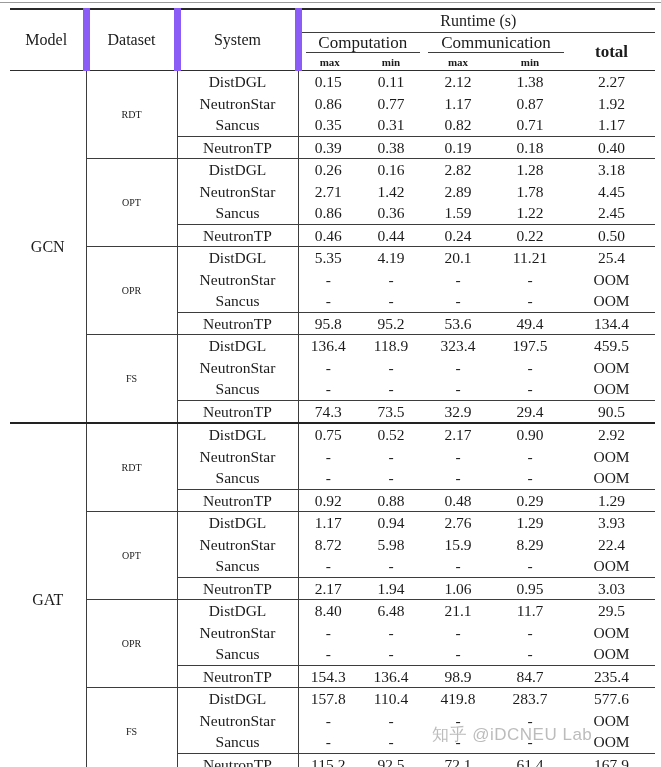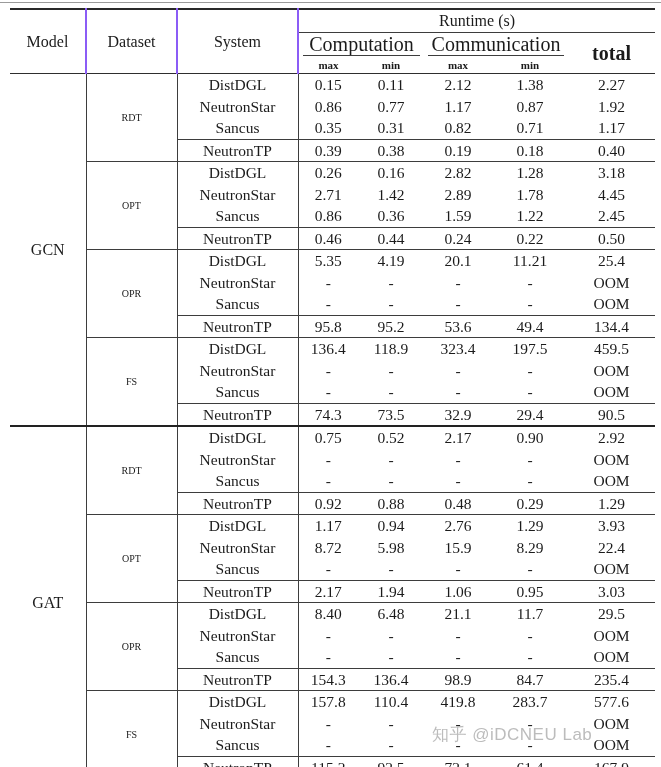--- a/index.html
+++ b/index.html
@@ -11,23 +11,23 @@
 
   table.runtime-table {
     position:absolute; left:10px; top:8px; width:645px;
     border-collapse:collapse; table-layout:fixed;
     border-top:2.4px solid #2a2a2a;
   }
   th, td { padding:0; margin:0; text-align:center; vertical-align:middle; font-weight:normal; }
 
   
   tr.h1 th { height:22px; font-size:16px; }
-  tr.h2 th { height:17px; font-size:20px;font-family:Liberation Serif, serif; }
+  tr.h2 th { height:17px; font-size:17px;font-family:Liberation Serif, serif; }
   tr.h3 th { height:17px; font-size:11px; font-weight:bold; }
-  .hmodel, .hdataset, .hsystem { font-size:16px; border-right:2px solid #8b5cf6; border-bottom:1.8px solid #2e2e2e; }
+  .hmodel, .hdataset, .hsystem { font-size:16px; border-right:7px solid #8b5cf6; border-bottom:1.8px solid #2e2e2e; }
   .runtime-cell { border-bottom:1.1px solid #3d3d3d; }
   .cmid { position:relative; }
   .cmid::after { content:""; position:absolute; left:4px; right:4px; bottom:0; height:0; border-bottom:1.1px solid #3d3d3d; }
   .total-head { font-weight:bold; font-size:15.5px; border-bottom:1.8px solid #2e2e2e; }
   tr.h3 th { border-bottom:1.8px solid #2e2e2e; }
 
   
   tbody td { height:21.5px; font-size:15.5px; line-height:21.5px; }
   td.model-cell   { border-right:1px solid #3d3d3d; font-size:16px; }
   td.dataset-cell { border-right:1px solid #3d3d3d; font-size:10px; }

